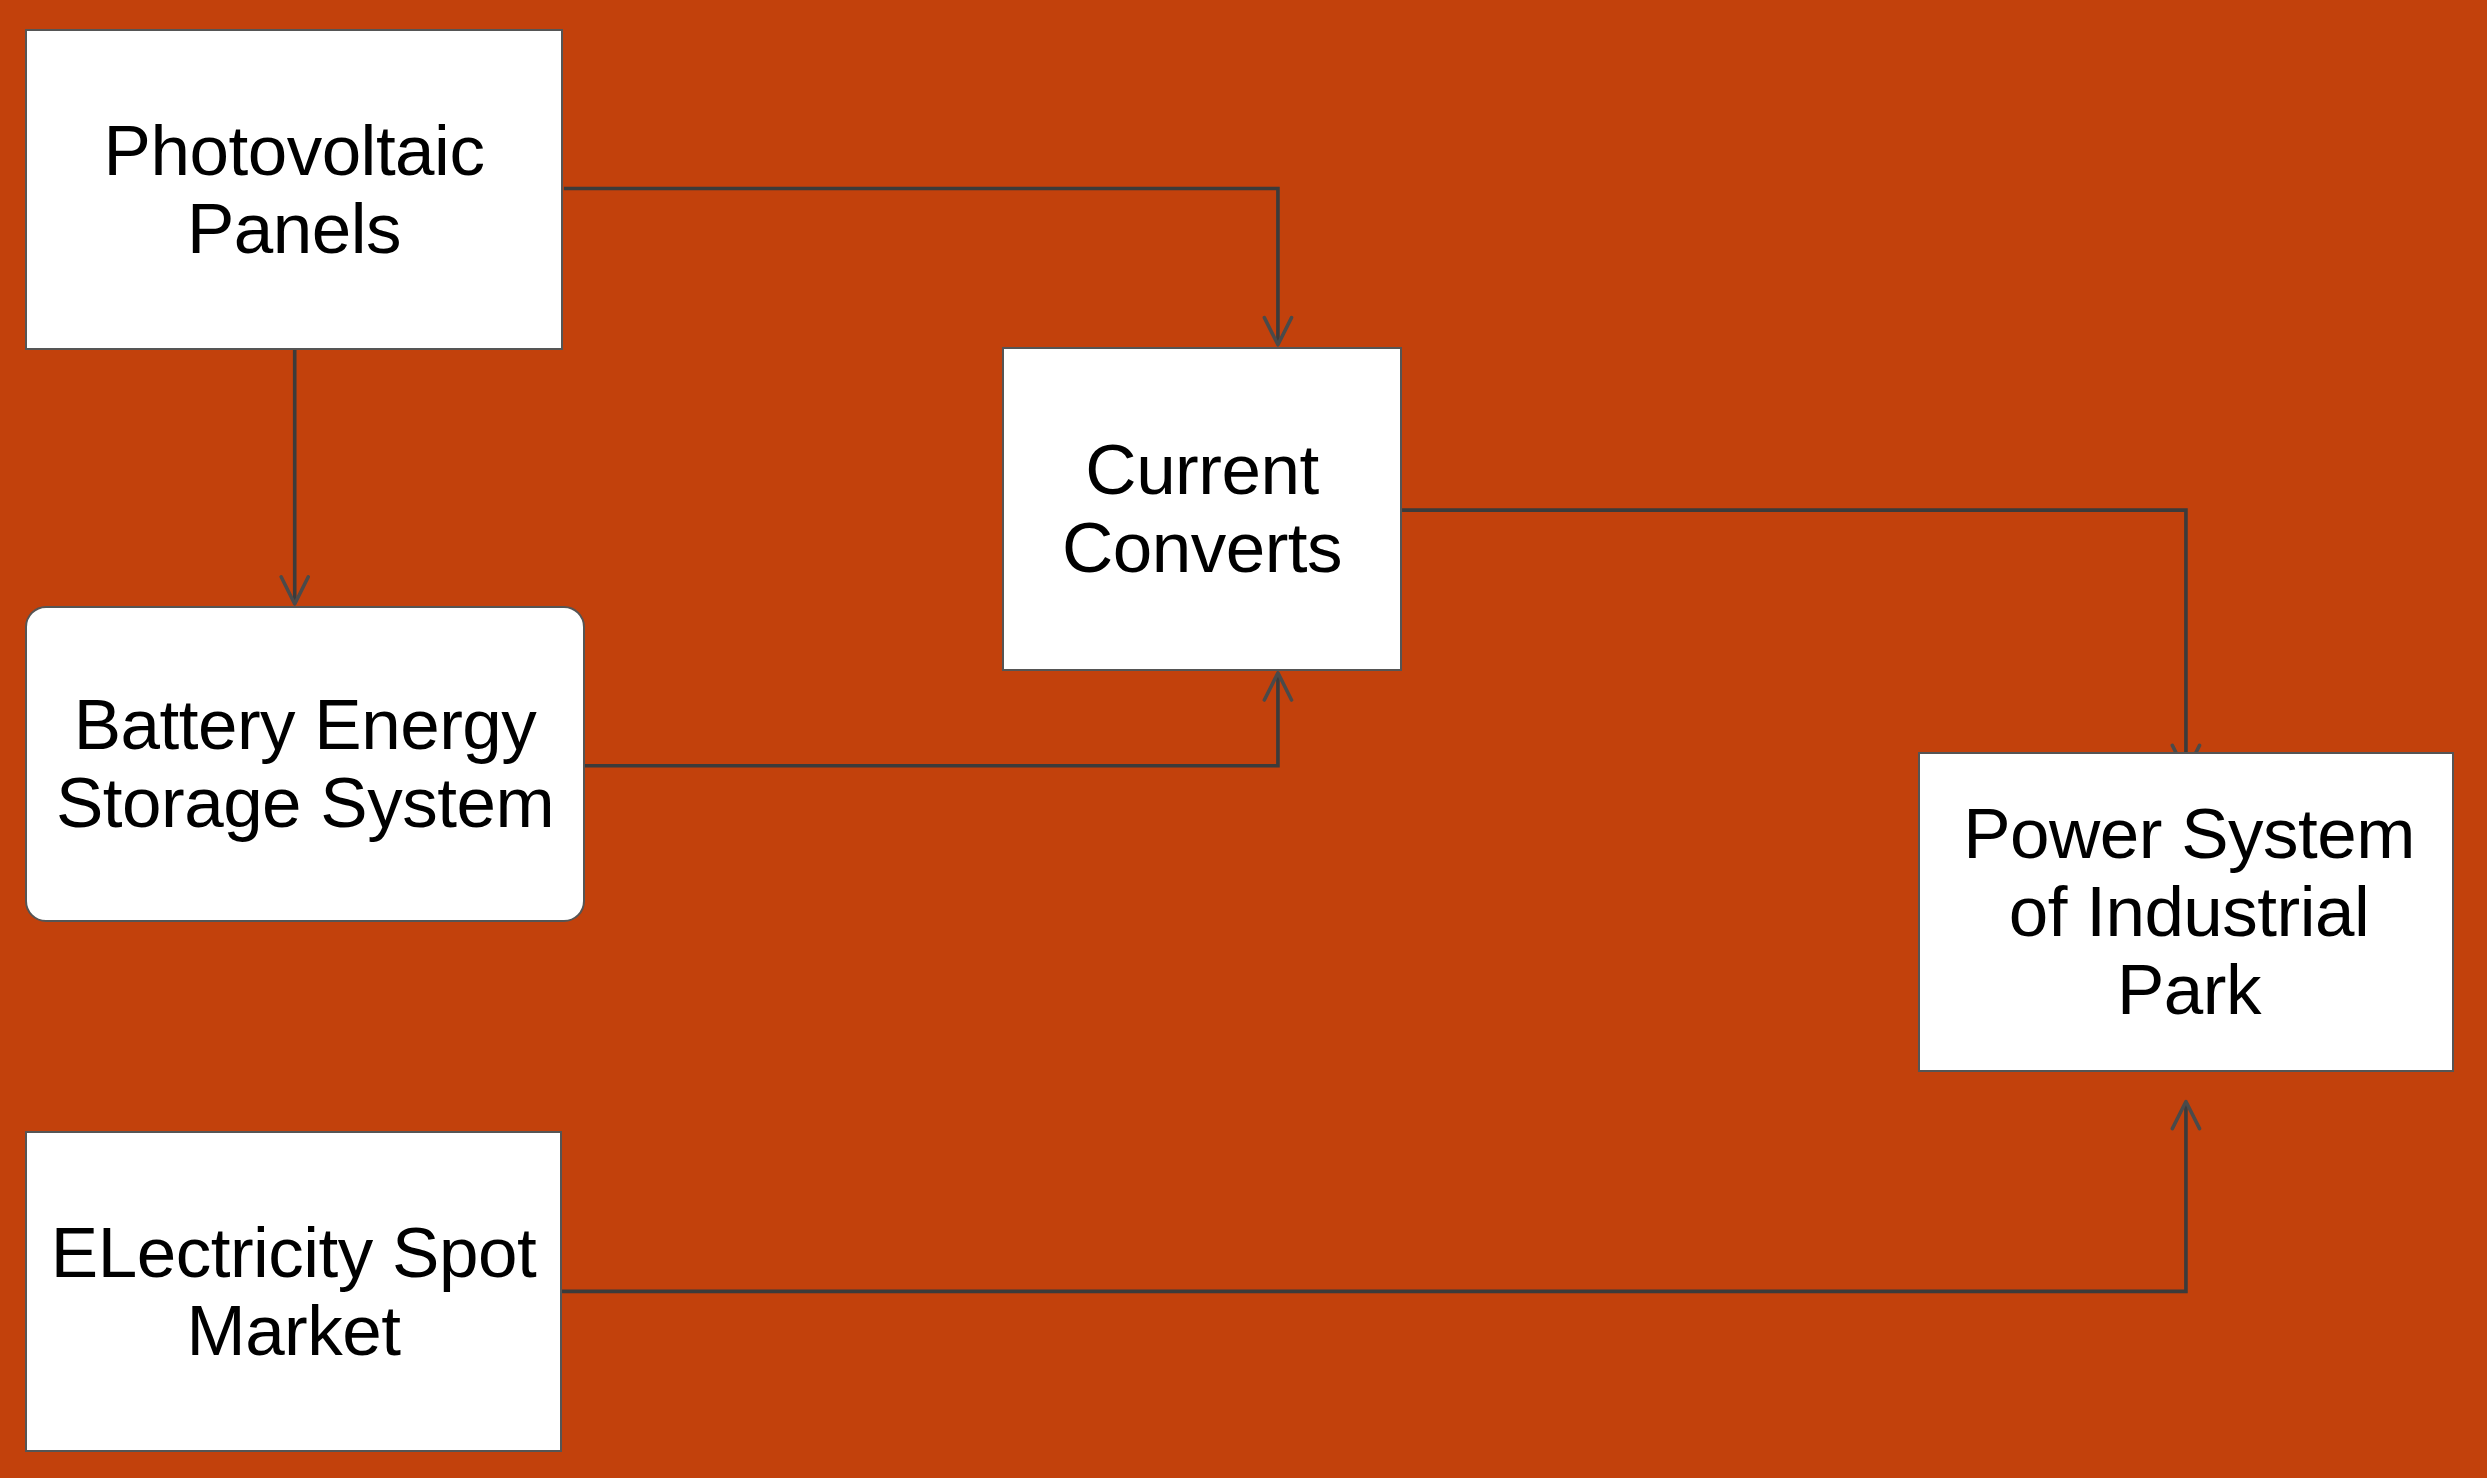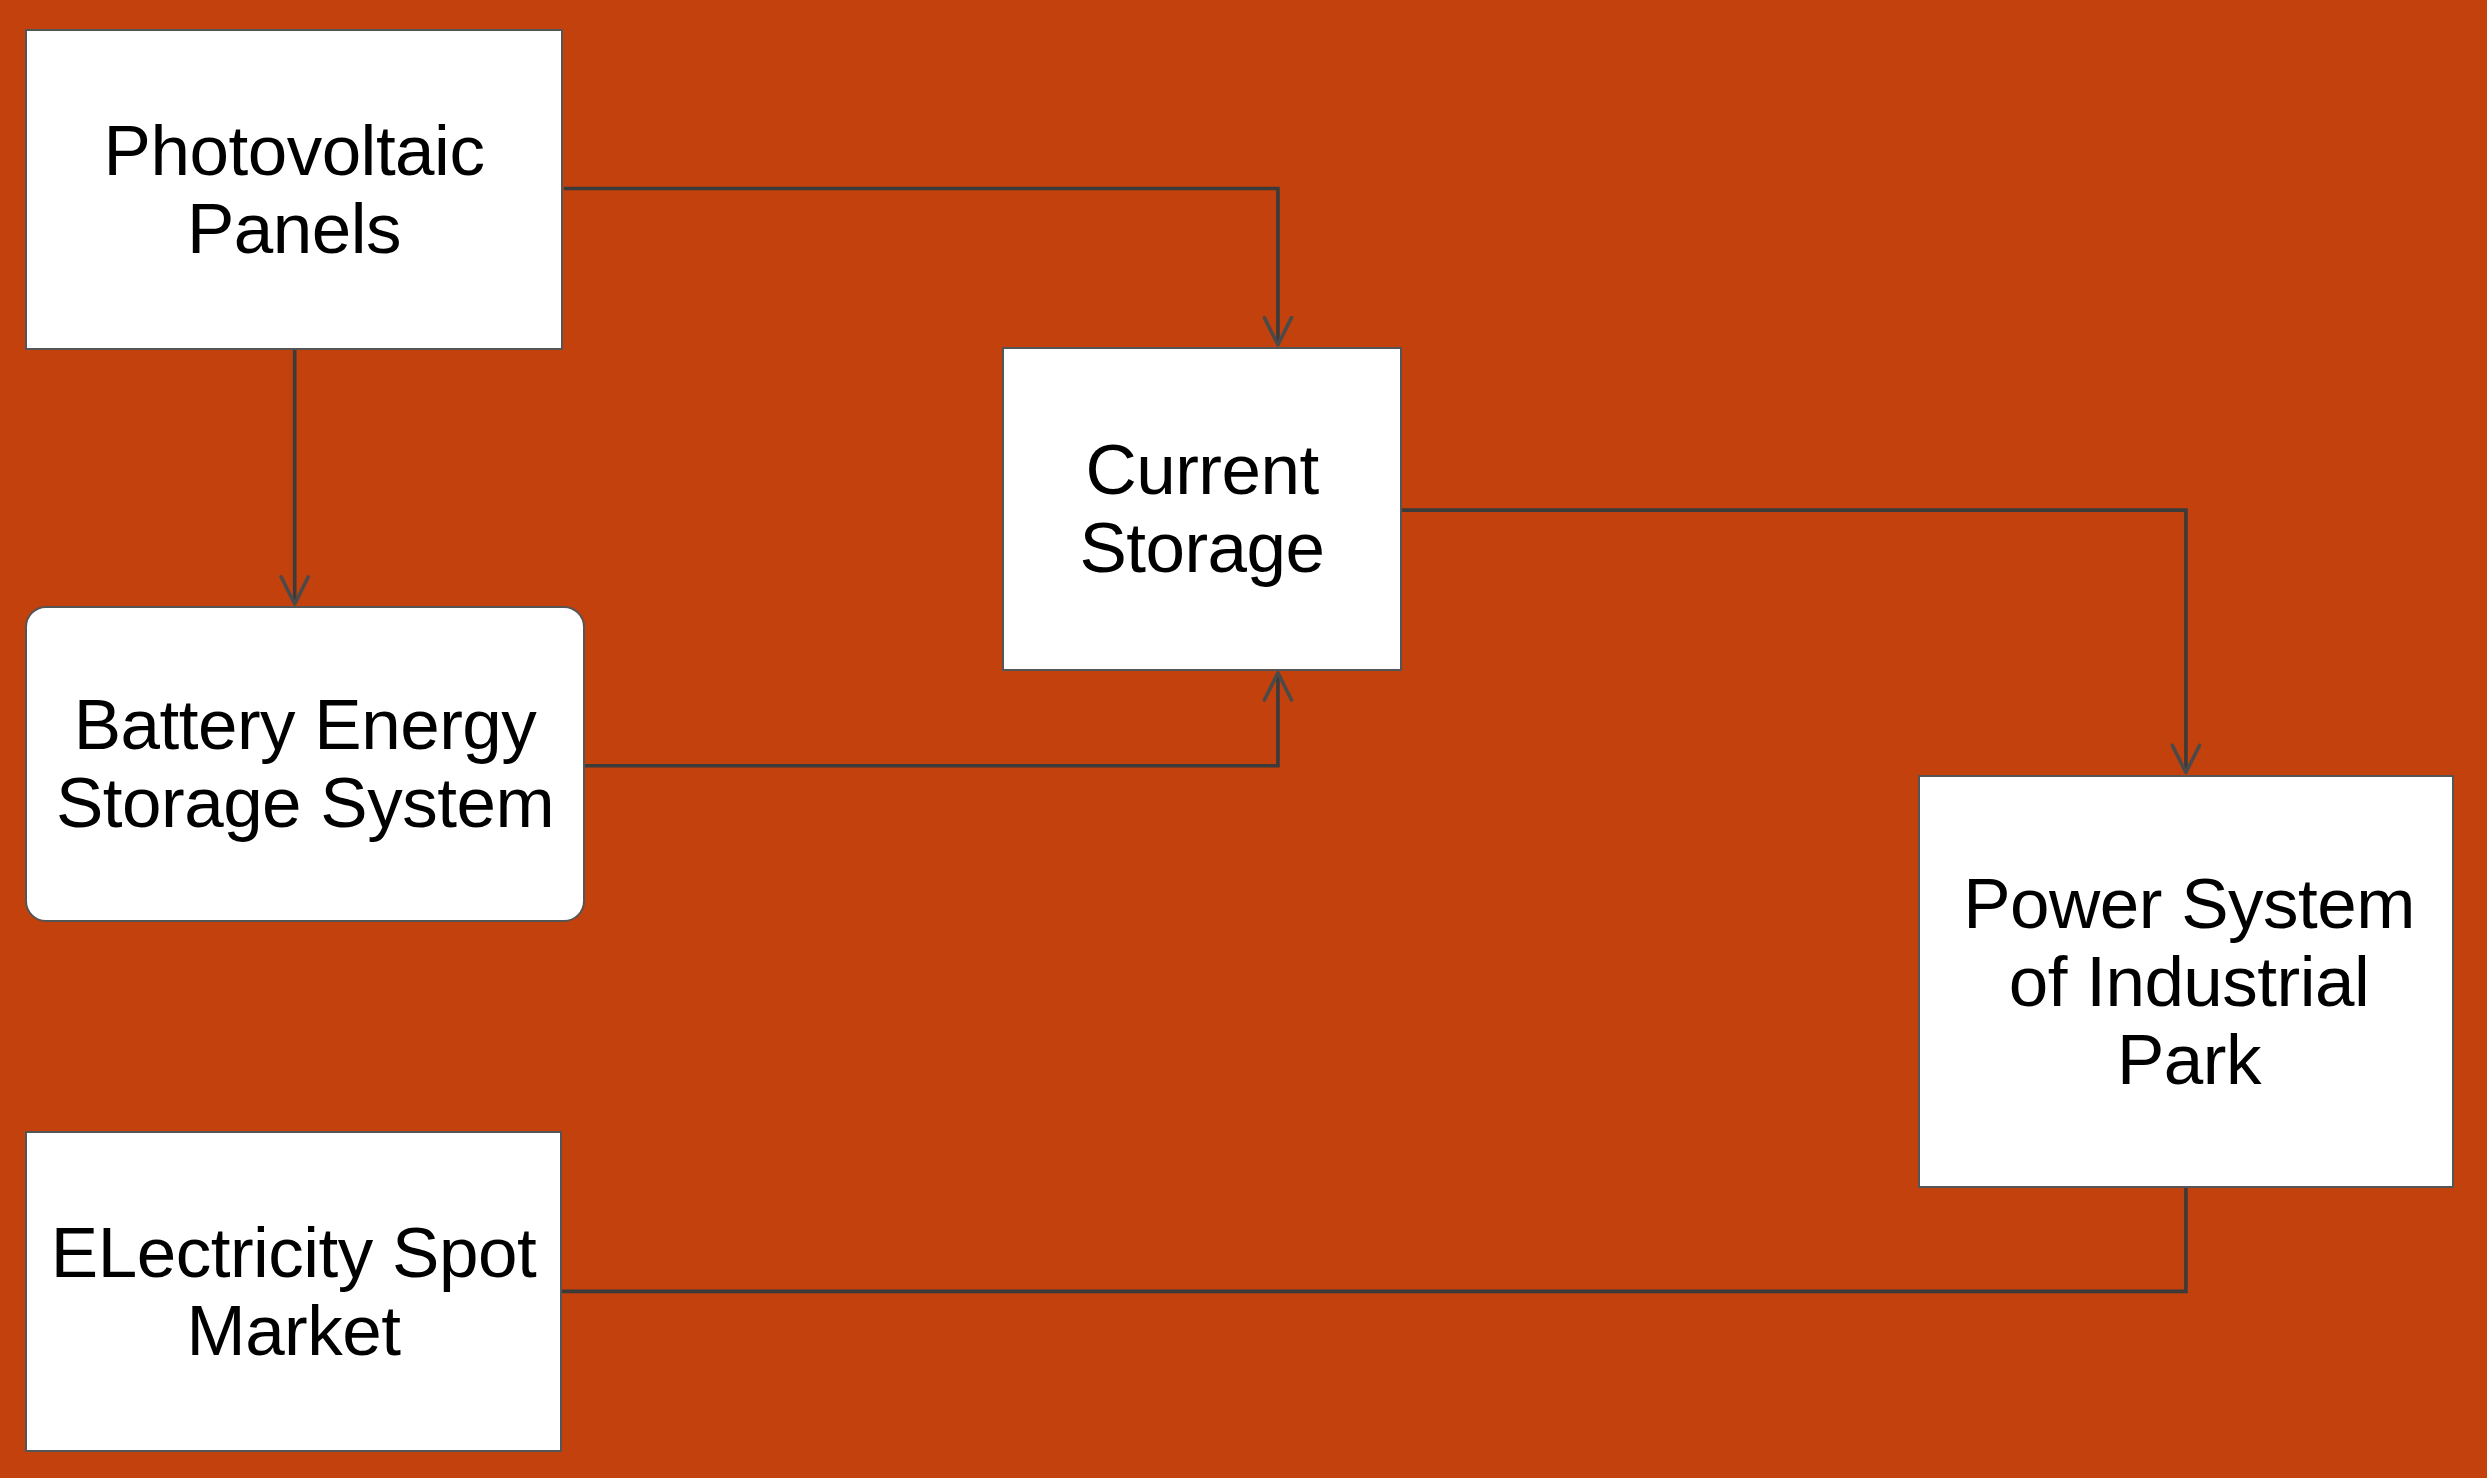--- a/index.html
+++ b/index.html
@@ -40,21 +40,21 @@
     position: absolute;
     left: 0;
     top: 0;
     width: 2487px;
     height: 1478px;
     pointer-events: none;
   }
   #n-pv   { left: 25px;   top: 29px;   width: 538px; height: 321px; }
   #n-bess { left: 25px;   top: 606px;  width: 560px; height: 316px; border-radius: 21px; }
   #n-cc   { left: 1002px; top: 347px;  width: 400px; height: 324px; }
-  #n-ps   { left: 1918px; top: 775px;  width: 536px; height: 413px; padding-left: 6px; }
+  #n-ps   { left: 1918px; top: 752px;  width: 536px; height: 320px; padding-left: 6px; }
   #n-esm  { left: 25px;   top: 1131px; width: 537px; height: 321px; }
 </style>
 </head>
 <body>
 
 <div id="canvas">
 
   <svg id="edge-layer" viewBox="0 0 2744 1631" xmlns="http://www.w3.org/2000/svg">
     <defs>
       <marker id="arrow-open" viewBox="0 0 12 12" refX="10.5" refY="6" markerWidth="9" markerHeight="9" orient="auto-start-reverse" markerUnits="strokeWidth">
@@ -78,21 +78,21 @@
 Panels</span>
   </div>
 
   <div class="node" id="n-bess">
     <span class="node-label">Battery Energy
 Storage System</span>
   </div>
 
   <div class="node" id="n-cc">
     <span class="node-label">Current
-Storage</span>
+Converts</span>
   </div>
 
   <div class="node" id="n-ps">
     <span class="node-label">Power System
 of Industrial
 Park</span>
   </div>
 
   <div class="node" id="n-esm">
     <span class="node-label">ELectricity Spot

